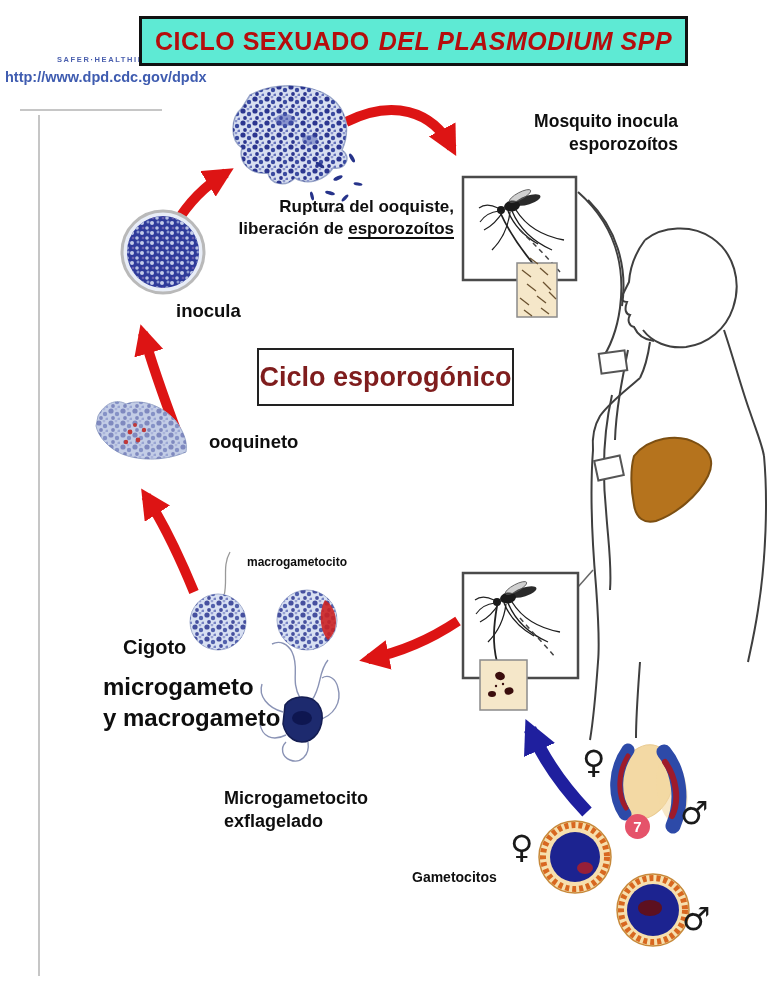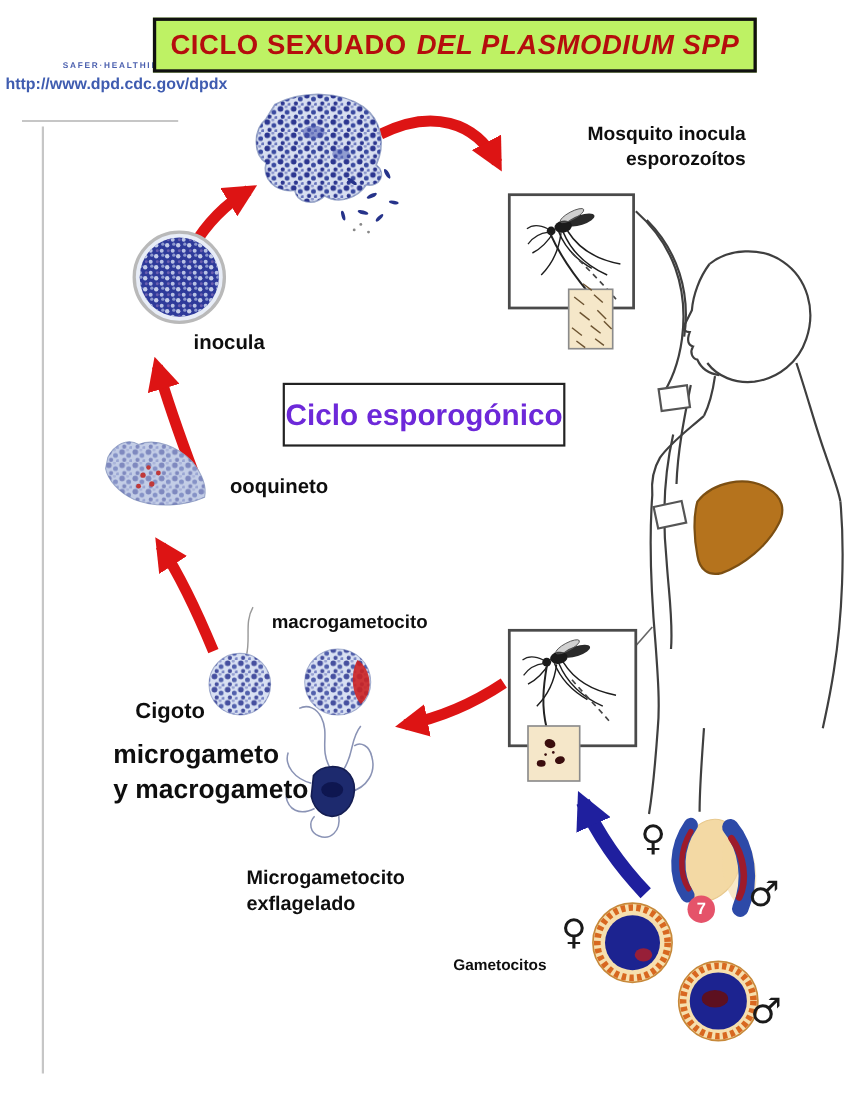--- a/index.html
+++ b/index.html
@@ -6,32 +6,32 @@
   .stage{position:relative;width:768px;height:994px;background:#ffffff;overflow:hidden;
          font-family:"Liberation Sans",sans-serif;}
   .abs{position:absolute;}
   svg{position:absolute;left:0;top:0;}
 
   .tagline{left:57px;top:55px;font-size:7.5px;font-weight:bold;letter-spacing:1.6px;
            color:#4a5fae;}
   .url{left:5px;top:69px;font-size:14.5px;color:#3f5cb0;font-weight:bold;}
 
   .title-box{left:139px;top:16px;width:543px;height:44px;border:3px solid #111;
-             background:#bef264;display:flex;align-items:center;justify-content:center;
+             background:#5eead4;display:flex;align-items:center;justify-content:center;
              font-size:25px;font-weight:bold;color:#b50d0d;letter-spacing:.5px;}
   .title-box .it{font-style:italic;margin-left:9px;}
 
   .lbl{position:absolute;font-weight:bold;color:#0e0e0e;line-height:1.3;}
   .lbl .ln{display:block;text-align:right;}
   .lbl.left-al .ln{text-align:left;}
   .und{text-decoration:underline;text-decoration-thickness:2px;text-underline-offset:3px;}
 
   .ciclo-box{left:257px;top:348px;width:253px;height:54px;border:2.5px solid #222;
              background:#fff;display:flex;align-items:center;justify-content:center;
-             font-size:27px;font-weight:bold;color:#6d28d9;}
+             font-size:27px;font-weight:bold;color:#7f1d1d;}
 
   .sym{position:absolute;font-size:32px;font-weight:normal;color:#1a1a1a;
        font-family:"DejaVu Sans",sans-serif;line-height:1;}
   .badge7{position:absolute;left:625px;top:814px;width:25px;height:25px;border-radius:50%;
           background:#e5536a;color:#fff;font-size:15px;font-weight:bold;
           display:flex;align-items:center;justify-content:center;}
 </style>
 </head>
 <body>
 
@@ -243,29 +243,35 @@
   <div class="abs title-box">
     <span>CICLO SEXUADO</span>
     <span class="it">DEL PLASMODIUM SPP</span>
   </div>
 
   <div class="lbl" style="left:468px;top:110px;width:210px;font-size:17.5px;">
     <span class="ln">Mosquito inocula</span>
     <span class="ln">esporozoítos</span>
   </div>
 
+  <div class="lbl" style="left:236px;top:196px;width:218px;font-size:17px;">
+    <span class="ln">Ruptura del ooquiste,</span>
+    <span class="ln">
+      <span>liberación de </span><span class="und">esporozoítos</span>
+    </span>
+  </div>
 
   <div class="lbl" style="left:176px;top:299px;font-size:18.5px;">inocula</div>
 
   <div class="abs ciclo-box">Ciclo esporogónico</div>
 
   <div class="lbl" style="left:209px;top:430px;font-size:18.5px;">ooquineto</div>
 
 
-  <div class="lbl" style="left:247px;top:555px;font-size:17px;">macrogametocito</div>
+  <div class="lbl" style="left:247px;top:555px;font-size:12px;">macrogametocito</div>
 
   <div class="lbl" style="left:123px;top:634px;font-size:20px;">Cigoto</div>
 
   <div class="lbl left-al" style="left:103px;top:671px;font-size:24px;font-weight:600;">
     <span class="ln">microgameto</span>
     <span class="ln">y macrogameto</span>
   </div>
 
   <div class="lbl left-al" style="left:224px;top:787px;font-size:18px;">
     <span class="ln">Microgametocito</span>

